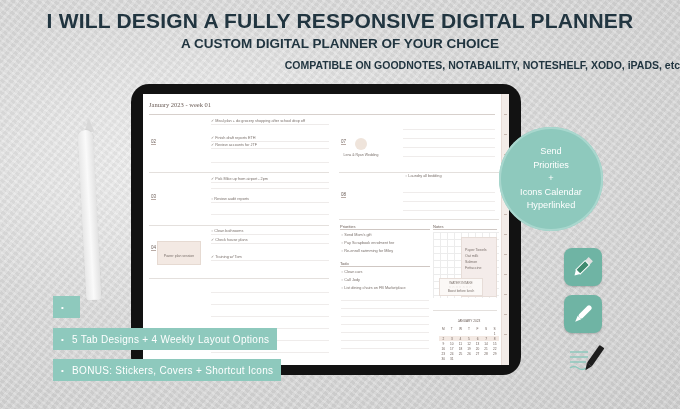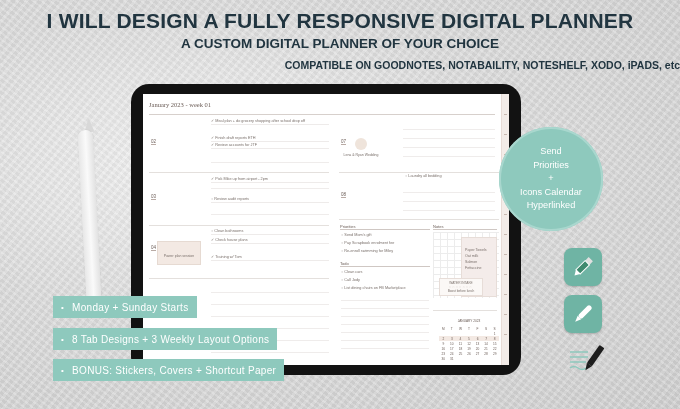--- a/index.html
+++ b/index.html
@@ -253,29 +253,28 @@
   <div class="circle">
     <div>Send</div>
     <div>Priorities</div>
     <div>+</div>
     <div>Icons Calendar</div>
     <div>Hyperlinked</div>
   </div>
 
   <div class="badge" style="top:296px;">
       <span class="dot">•</span>
-      <span>Monday + Sunday Starts</span>
     </div>
   <div class="badge" style="top:328px;">
       <span class="dot">•</span>
-      <span>8 Tab Designs + 3 Weekly Layout Options</span>
+      <span>5 Tab Designs + 4 Weekly Layout Options</span>
     </div>
   <div class="badge" style="top:359px;">
       <span class="dot">•</span>
-      <span>BONUS: Stickers, Covers + Shortcut Paper</span>
+      <span>BONUS: Stickers, Covers + Shortcut Icons</span>
     </div>
 
   <div class="app-icon" style="top:248px;">
     <svg width="26" height="26" viewBox="0 0 26 26">
       <g transform="rotate(45 13 13)">
         <rect x="10" y="2" width="6" height="5" fill="#e0e0e0"></rect>
         <rect x="10" y="7" width="6" height="13" fill="#3f8a6f" stroke="#fff" stroke-width="1"></rect>
         <polygon points="10,20 16,20 13,25" fill="#fff"></polygon>
       </g>
     </svg>

